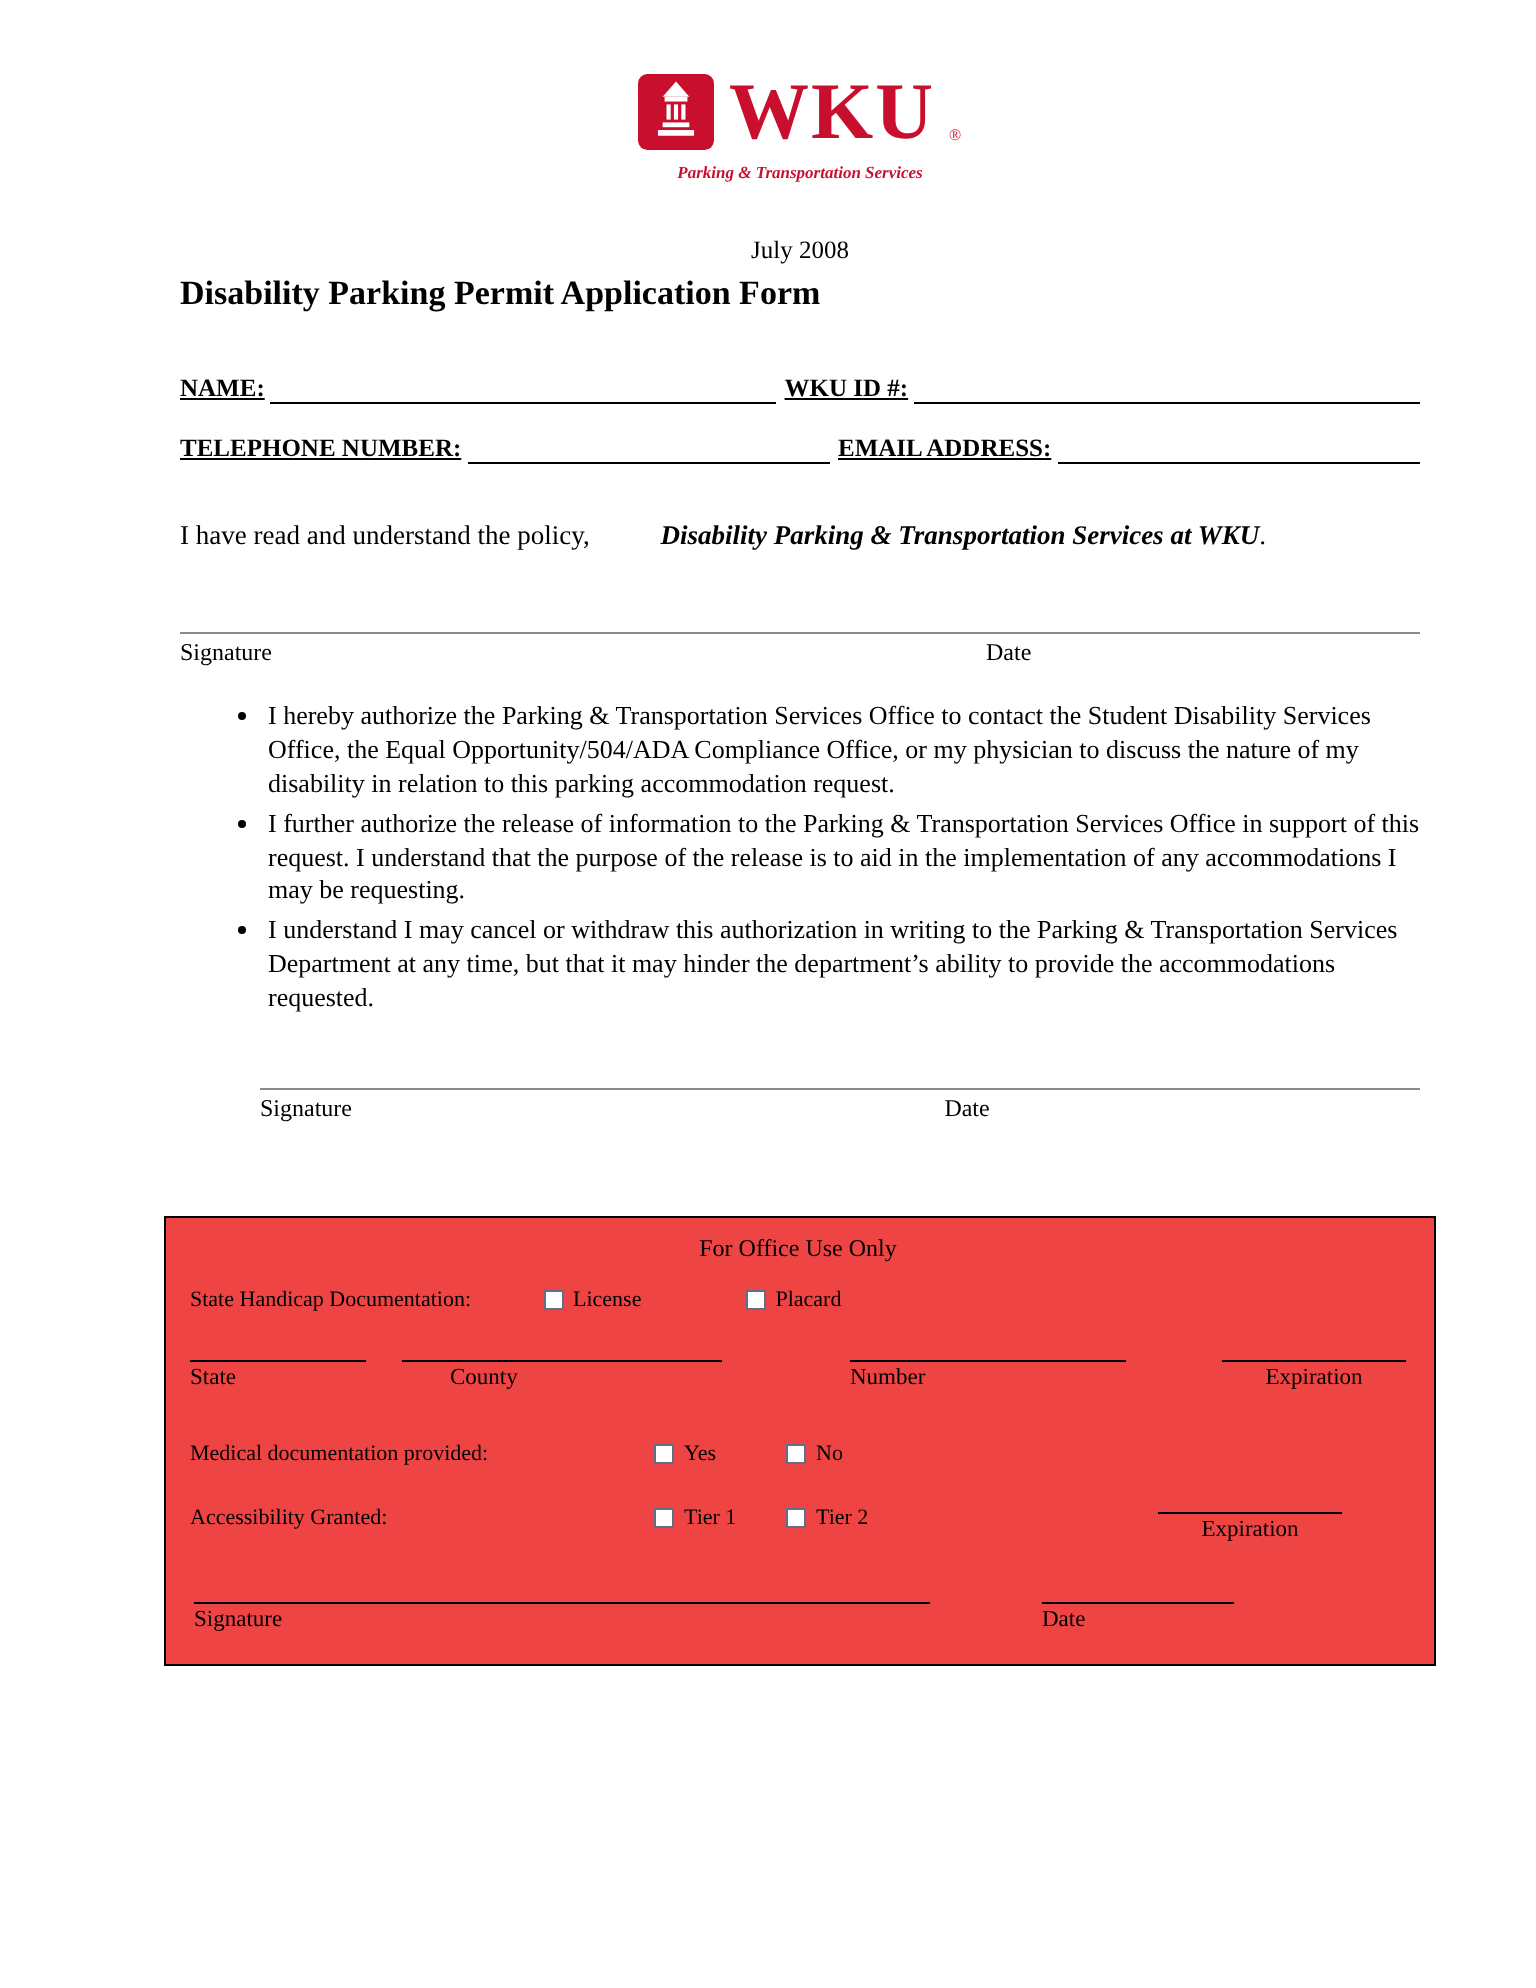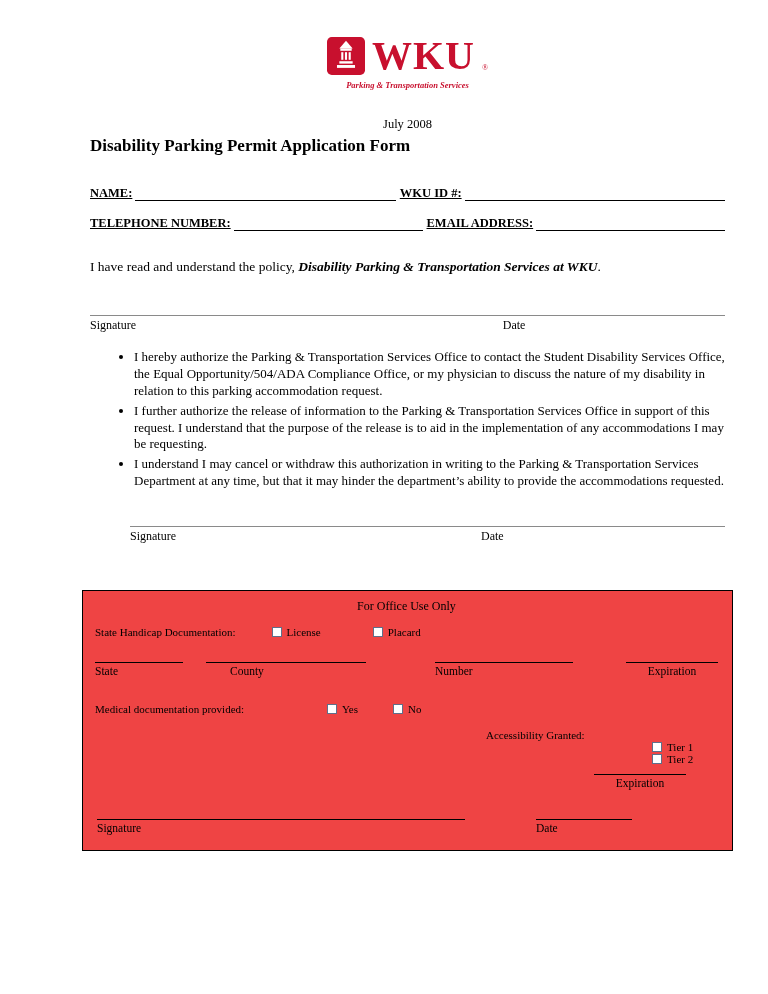--- a/index.html
+++ b/index.html
@@ -4,21 +4,21 @@
 <style>
   * { box-sizing: border-box; }
   html, body { margin: 0; padding: 0; }
   body {
     width: 768px; height: 994px;
     background: #ffffff;
     font-family: "Liberation Serif", "DejaVu Serif", serif;
     color: #000;
     overflow: hidden;
   }
-  .page { padding: 36px 43px 0 90px; }
+  .page { padding: 36px 58px 0 90px; }
 
   
   .logo-block { text-align: center; }
   .logo-row { display: inline-flex; align-items: center; gap: 7px; }
   .logo-icon { width: 38px; height: 38px; display: block; }
   .logo-text {
     font-size: 40px; font-weight: bold; color: #c8102e;
     letter-spacing: 1px; line-height: 1;
   }
   .logo-reg { font-size: 8px; color: #c8102e; align-self: flex-end; margin-bottom: 4px; }
@@ -32,21 +32,21 @@
 
   
   .fields { margin-top: 30px; font-size: 12.5px; text-decoration: underline; }
   .field-row { display: flex; align-items: flex-end; margin-bottom: 15px; }
   .flabel { font-weight: bold; white-space: nowrap; }
   .fill { flex: 1; border-bottom: 1.2px solid #000; height: 14px; margin-left: 3px; }
   .fill + .flabel { margin-left: 4px; }
 
   
   .policy { font-size: 13.5px; margin: 28px 0 0 0; }
-  .policy .bi { font-weight: bold; font-style: italic; }
+  .policy .bi { font-weight: bold; font-style: italic; margin-left: 32px; }
 
   
   .sig-block { margin-top: 40px; }
   .sig-line { border-top: 1px solid #8a8a8a; height: 0; }
   .sig-labels { display: flex; font-size: 12px; margin-top: 2px; }
   .sig-block-1 .sig-name { width: 65%; }
   .sig-block-2 { margin-left: 40px; margin-top: 36px; }
   .sig-block-2 .sig-name { width: 59%; }
 
   
@@ -80,21 +80,21 @@
   .lg-line { border-top: 1px solid #000; height: 0; }
   .lg-label { font-size: 11.5px; margin-top: 2px; }
   .grp-state   { width: 88px; }
   .grp-county  { width: 160px; margin-right: 46px; }
   .grp-county .lg-label { padding-left: 24px; }
   .grp-number  { width: 138px; margin-right: 30px; }
   .grp-exp     { width: 92px; }
   .grp-exp .lg-label { text-align: center; }
 
   .medical-row { margin-top: 26px; }
-  .access-row { margin-top: 14px; align-items: flex-end; flex-direction: column; }
+  .access-row { margin-top: 14px; align-items: center; }
   .olabel-wide { width: 232px; flex: 0 0 auto; }
   .pair-a { width: 66px; }
   .exp2 { margin-left: auto; width: 92px; margin-right: 32px; margin-top: 9px; }
   .exp2 .lg-label { text-align: center; }
 
   .osig-row { margin-top: 30px; align-items: flex-start; }
   .osig { width: 368px; margin-left: 2px; }
   .odate { margin-left: auto; width: 96px; margin-right: 86px; }
 </style>
 </head>

